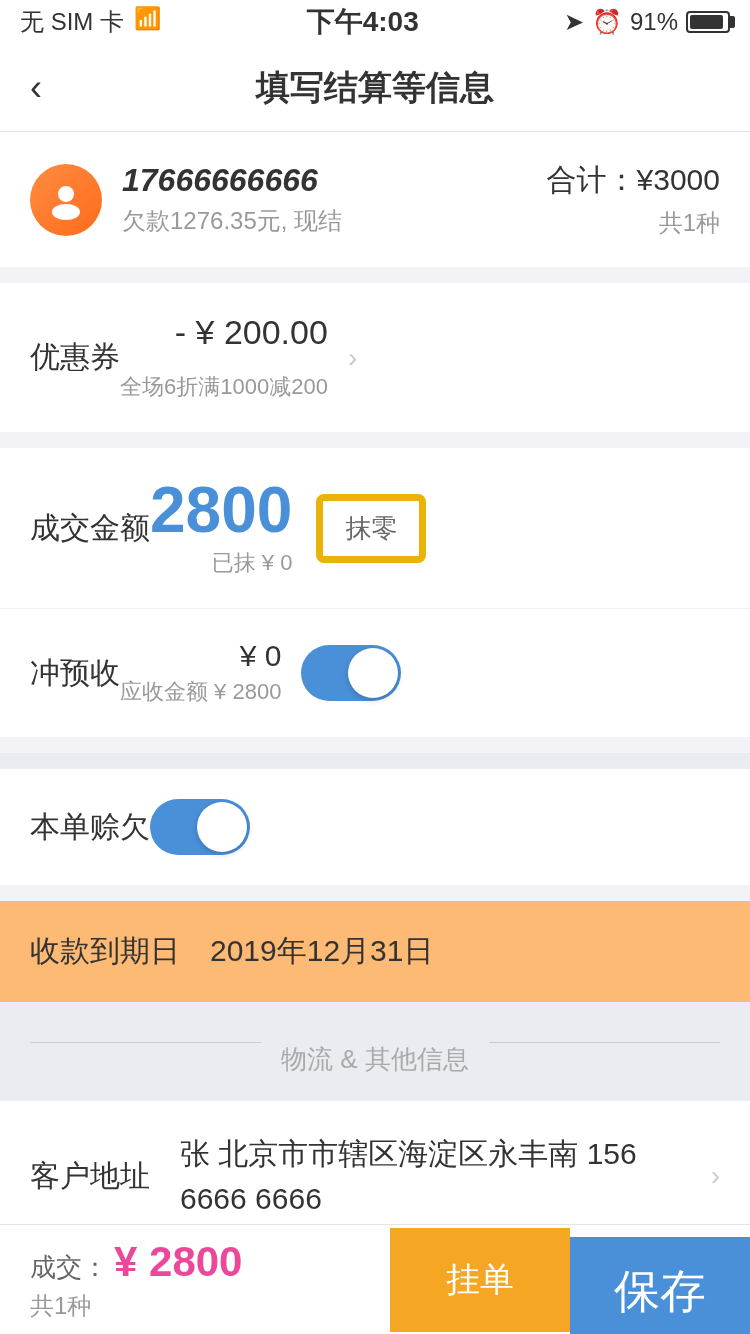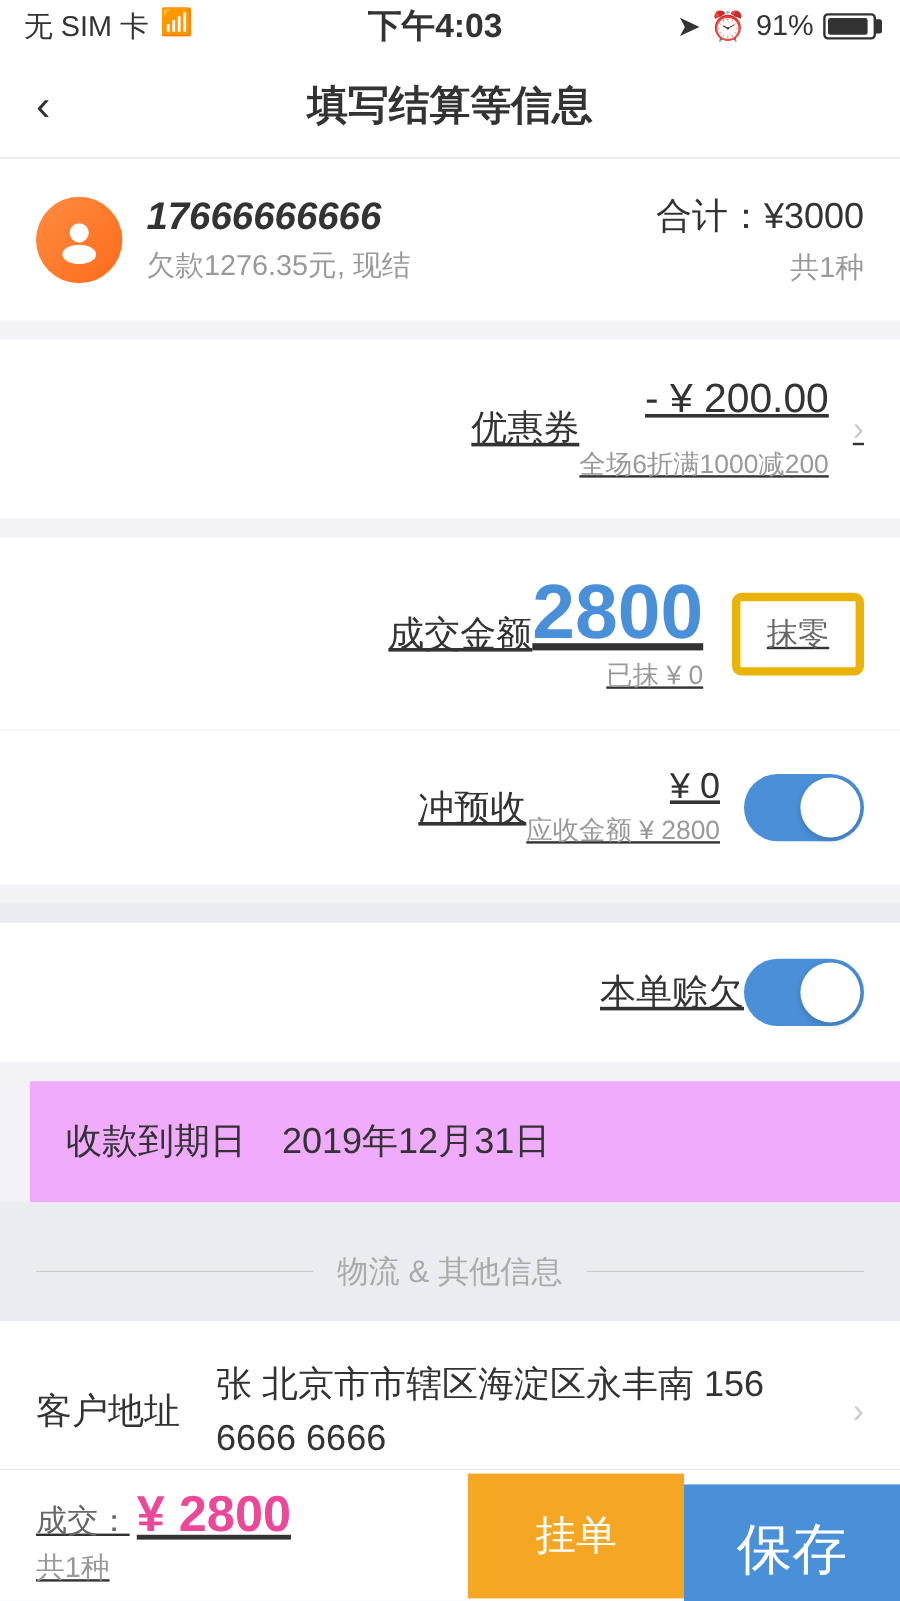--- a/index.html
+++ b/index.html
@@ -97,25 +97,24 @@
     .total-count { font-size: 24px; color: #999; margin-top: 6px; }
 
     
     .section-white {
       background: #fff;
       margin-bottom: 16px;
     }
     .section-row {
       display: flex;
       align-items: center;
-      justify-content: flex-end;
+      justify-content: flex-start;
       padding: 30px;
       border-bottom: 1px solid #f0f0f0;
       min-height: 90px;
-      text-decoration: underline;
     }
     .section-row:last-child { border-bottom: none; }
     .row-label {
       font-size: 30px;
       color: #333;
       font-weight: 400;
     }
     .row-right {
       display: flex;
       align-items: center;
@@ -189,35 +188,34 @@
     .pre-sub { font-size: 22px; color: #999; margin-top: 4px; }
 
     
     .divider-section {
       background: #eaecf2;
       height: 16px;
     }
 
     
     .date-row {
-      background: #f0abfc;
+      background: #fdba74;
       display: flex;
       align-items: center;
       padding: 30px;
       gap: 20px;
-      margin-left: 25px;
     }
     .date-label { font-size: 30px; color: #333; }
     .date-val { font-size: 30px; color: #333; margin-left: 10px; }
 
     
     .section-header {
       background: #eaecf2;
       display: flex;
-      align-items: center;
+      align-items: flex-start;
       justify-content: center;
       padding: 24px 30px;
       gap: 20px;
     }
     .section-header-line {
       flex: 1;
       height: 1px;
       background: #ccc;
     }
     .section-header-text {
@@ -244,21 +242,20 @@
       width: 750px;
       height: 110px;
       display: flex;
       align-items: center;
       background: #fff;
       border-top: 1px solid #e5e5e5;
     }
     .bottom-summary {
       flex: 1;
       padding: 0 30px;
-      text-decoration: underline;
     }
     .bottom-deal-label { font-size: 26px; color: #666; }
     .bottom-deal-amount { font-size: 42px; font-weight: 600; color: #ec4899; }
     .bottom-count { font-size: 24px; color: #999; margin-top: 4px; }
     .bottom-btn-hold {
       width: 180px;
       height: 104px;
       background: #f5a623;
       display: flex;
       align-items: center;

